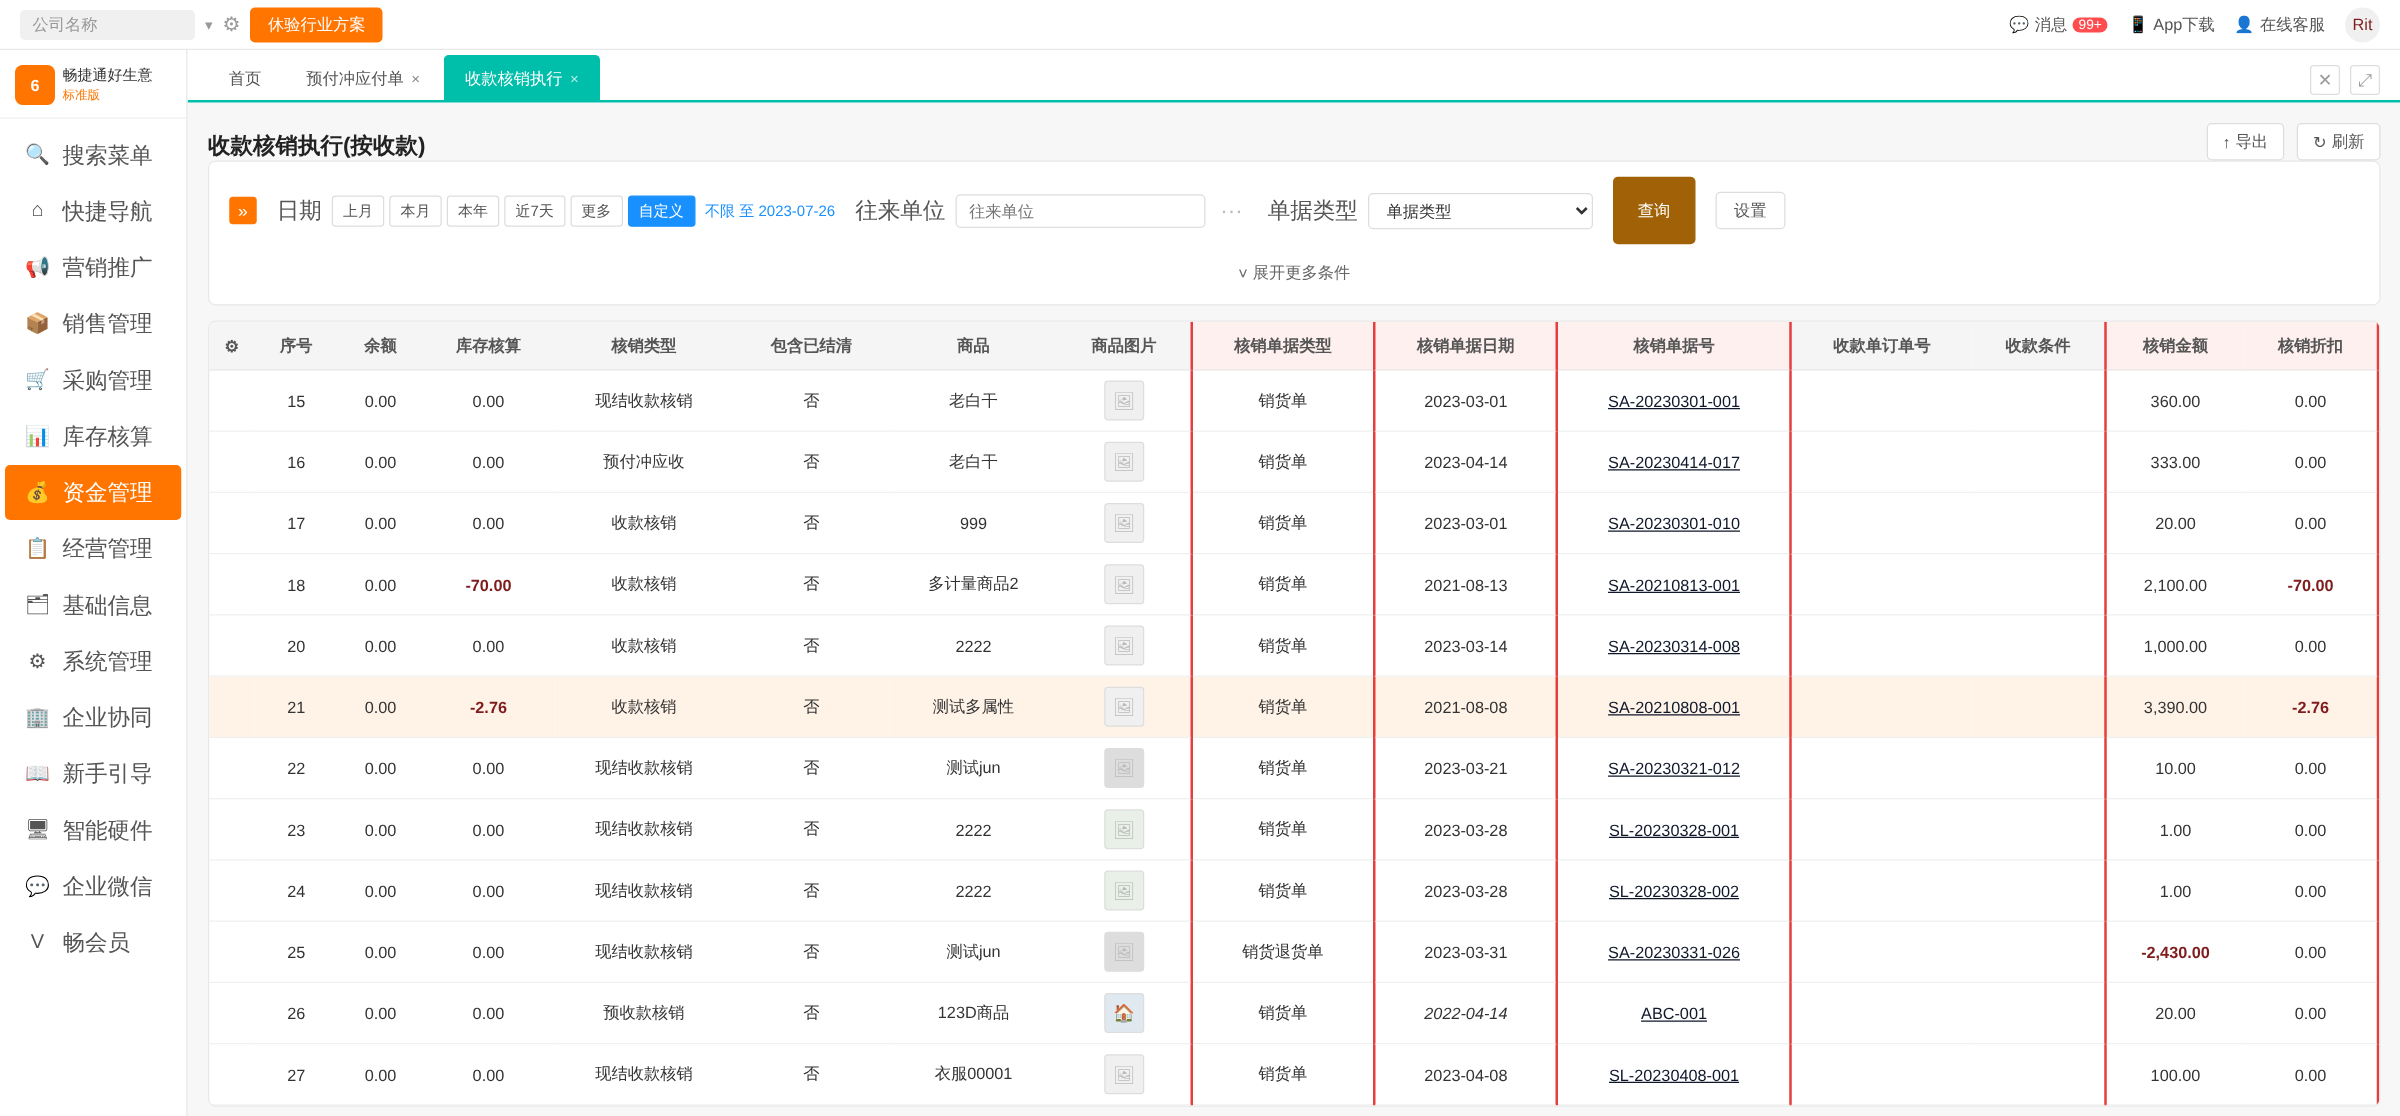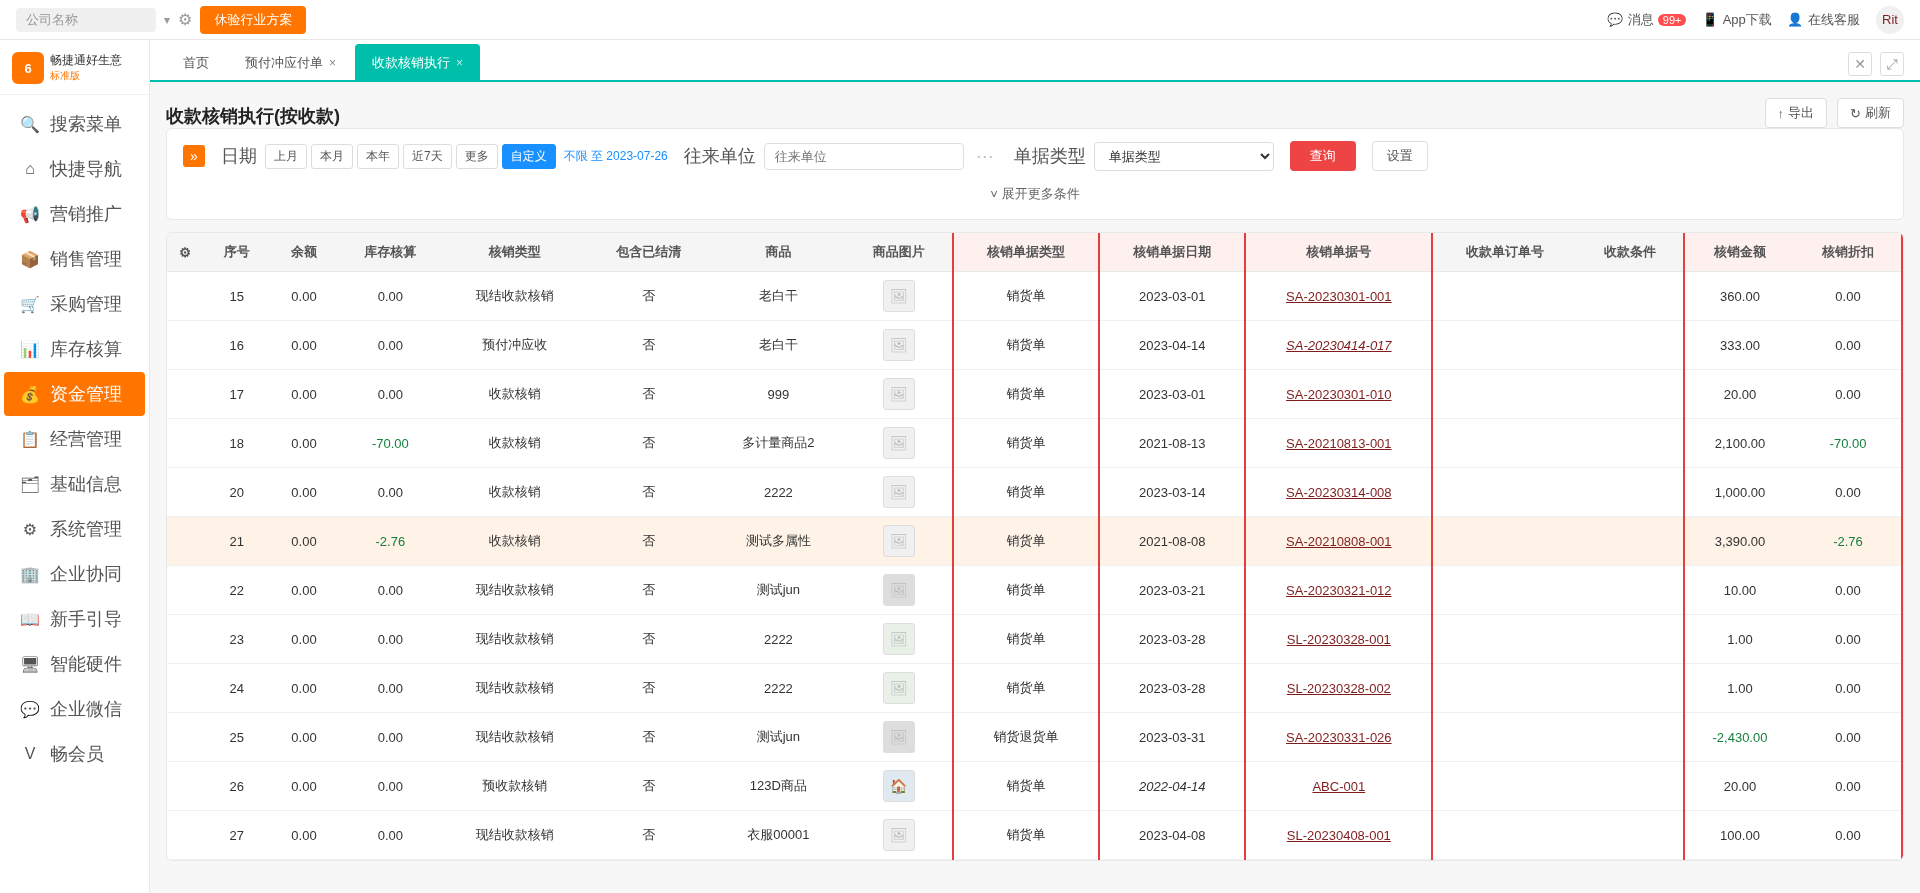--- a/index.html
+++ b/index.html
@@ -238,25 +238,25 @@
       border: 1px solid #ddd;
       border-radius: 4px;
       padding: 5px 24px 5px 10px;
       font-size: 13px;
       color: #333;
       outline: none;
       background: #fff;
       min-width: 180px;
     }
     .btn-query {
-      background: #ef4444;
+      background: #a16207;
       color: #fff;
       border: none;
       border-radius: 4px;
-      padding: 6px 20px;
+      padding: 18px 20px;
       font-size: 13px;
       cursor: pointer;
       font-weight: 500;
     }
     .btn-settings {
       background: #fff;
       color: #555;
       border: 1px solid #ddd;
       border-radius: 4px;
       padding: 5px 14px;
@@ -307,22 +307,22 @@
     }
     tbody td {
       padding: 8px 10px;
       text-align: center;
       border-bottom: 1px solid #f0f0f0;
       color: #333;
       font-size: 13px;
       white-space: nowrap;
     }
     tbody tr.highlighted { background: #fff3e8; }
-    .link-cell { color: #7f1d1d; cursor: pointer; text-decoration: underline; }
-    .negative { color: #15803d; }
+    .link-cell { color: #0f172a; cursor: pointer; text-decoration: underline; }
+    .negative { color: #7f1d1d; font-weight: bold; }
 
     
     ::-webkit-scrollbar { width: 6px; height: 6px; }
     ::-webkit-scrollbar-track { background: #f5f5f5; }
     ::-webkit-scrollbar-thumb { background: #ccc; border-radius: 3px; }
 
     .img-placeholder {
       width: 32px; height: 32px;
       background: #f0f0f0;
       border: 1px solid #ddd;
@@ -576,21 +576,21 @@
     <td></td>
     <td>16</td>
     <td>0.00</td>
     <td class="">0.00</td>
     <td>预付冲应收</td>
     <td>否</td>
     <td>老白干</td>
     <td><div class="img-placeholder">🖼</div></td>
     <td style="border-left:2.5px solid #e53e3e; border-right:2.5px solid #e53e3e;">销货单</td>
     <td style="border-left:2.5px solid #e53e3e; border-right:2.5px solid #e53e3e;">2023-04-14</td>
-    <td class="link-cell" style="border-left:2.5px solid #e53e3e; border-right:2.5px solid #e53e3e;font-style:italic;">SA-20230414-017</td>
+    <td class="link-cell" style="border-left:2.5px solid #e53e3e; border-right:2.5px solid #e53e3e;">SA-20230414-017</td>
     <td></td>
     <td></td>
     <td class="" style="border-left:2.5px solid #e53e3e;">333.00</td>
     <td class="" style="border-right:2.5px solid #e53e3e;">0.00</td>
   </tr>
               <tr>
     <td></td>
     <td>17</td>
     <td>0.00</td>
     <td class="">0.00</td>

